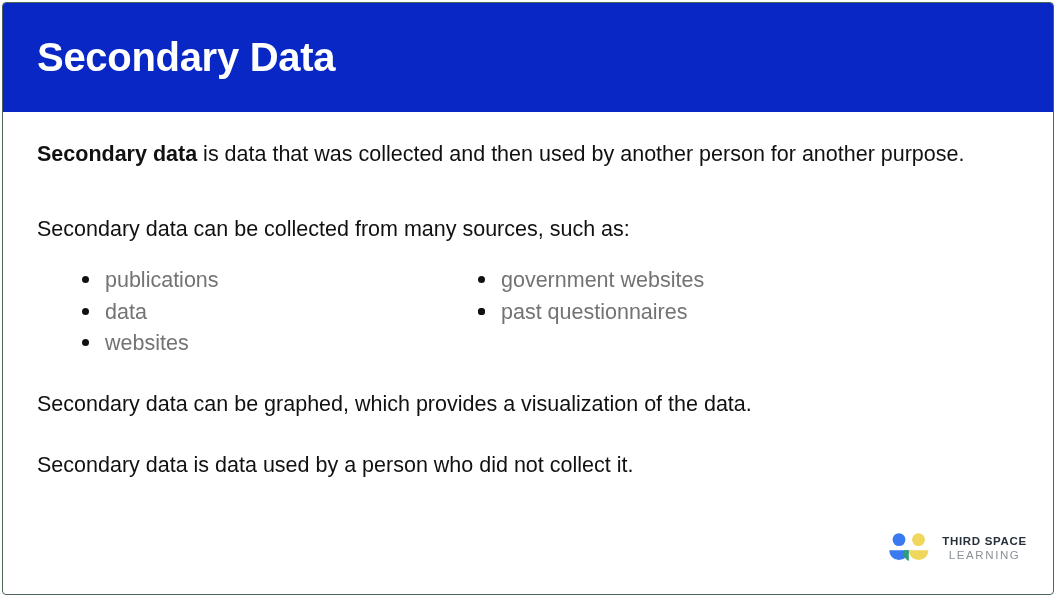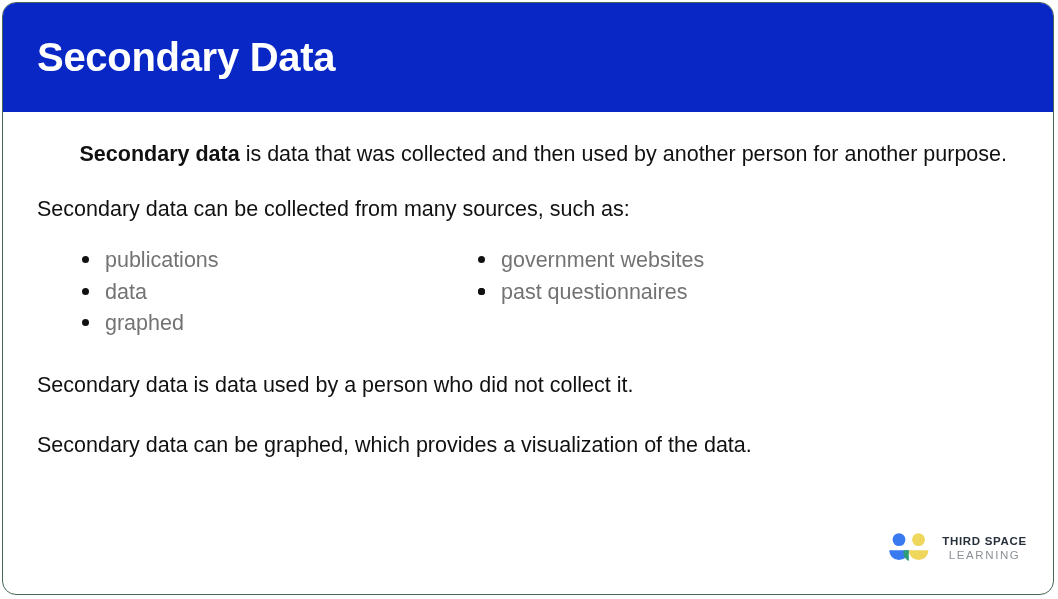--- a/index.html
+++ b/index.html
@@ -14,21 +14,21 @@
     -webkit-font-smoothing: antialiased;
   }
   #card {
     position: absolute;
     left: 2px;
     top: 2px;
     width: 1052px;
     height: 593px;
     box-sizing: border-box;
     border: 1.5px solid #4a6655;
-    border-radius: 14px;
+    border-radius: 4px;
     background: #ffffff;
     overflow: hidden;
   }
   #header {
     position: absolute;
     left: 0;
     top: 0;
     width: 100%;
     height: 109px;
     background: #0827c5;
@@ -51,22 +51,22 @@
     padding: 0 34px;
     box-sizing: border-box;
   }
   .para {
     font-size: 21.5px;
     color: #111111;
     line-height: 31px;
     max-width: 970px;
   }
   .para b { font-weight: bold; }
-  #p-intro { margin-top: 27px; text-align: right; }
-  #p-sources { margin-top: 24px; }
+  #p-intro { margin-top: 27px; }
+  #p-sources { margin-top: 44px; }
   #p-used { margin-top: 30px; }
   #p-graphed { margin-top: 29px; }
 
   #lists {
     display: flex;
     margin-top: 20px;
   }
   .list-col {
     list-style: none;
     margin: 0;
@@ -135,32 +135,32 @@
   <div id="body-area">
 
     <div class="para" id="p-intro"><b>Secondary data</b><span> is data that was collected and then used by another person for another purpose.</span></div>
 
     <div class="para" id="p-sources">Secondary data can be collected from many sources, such as:</div>
 
     <div id="lists">
       <ul class="list-col" id="list-col-left">
         <li class="list-item"><span class="bullet"></span><span>publications</span></li>
         <li class="list-item"><span class="bullet"></span><span>data</span></li>
-        <li class="list-item"><span class="bullet"></span><span>graphed</span></li>
+        <li class="list-item"><span class="bullet"></span><span>websites</span></li>
       </ul>
       <ul class="list-col" id="list-col-right">
         <li class="list-item"><span class="bullet"></span><span>government websites</span></li>
         <li class="list-item"><span class="bullet"></span></li>
         <li class="list-item"><span class="bullet"></span><span>past questionnaires</span></li>
       </ul>
     </div>
 
+    <div class="para" id="p-graphed">Secondary data can be graphed, which provides a visualization of the data.</div>
+
     <div class="para" id="p-used">Secondary data is data used by a person who did not collect it.</div>
-
-    <div class="para" id="p-graphed">Secondary data can be graphed, which provides a visualization of the data.</div>
 
   </div>
 
   <div id="logo">
     <div id="logo-mark">
       <svg width="47" height="31" viewBox="0 0 47 31" xmlns="http://www.w3.org/2000/svg">
         <circle cx="13" cy="6.6" r="6.4" fill="#3a7af0"></circle>
         <circle cx="32.5" cy="6.6" r="6.4" fill="#efd65c"></circle>
         <path d="M3.2 17.3 h19.6 a9.8 9.8 0 0 1 -19.6 0 z" fill="#3a7af0"></path>
         <path d="M22.8 17.3 h19.6 a9.8 9.8 0 0 1 -19.6 0 z" fill="#efd65c"></path>

